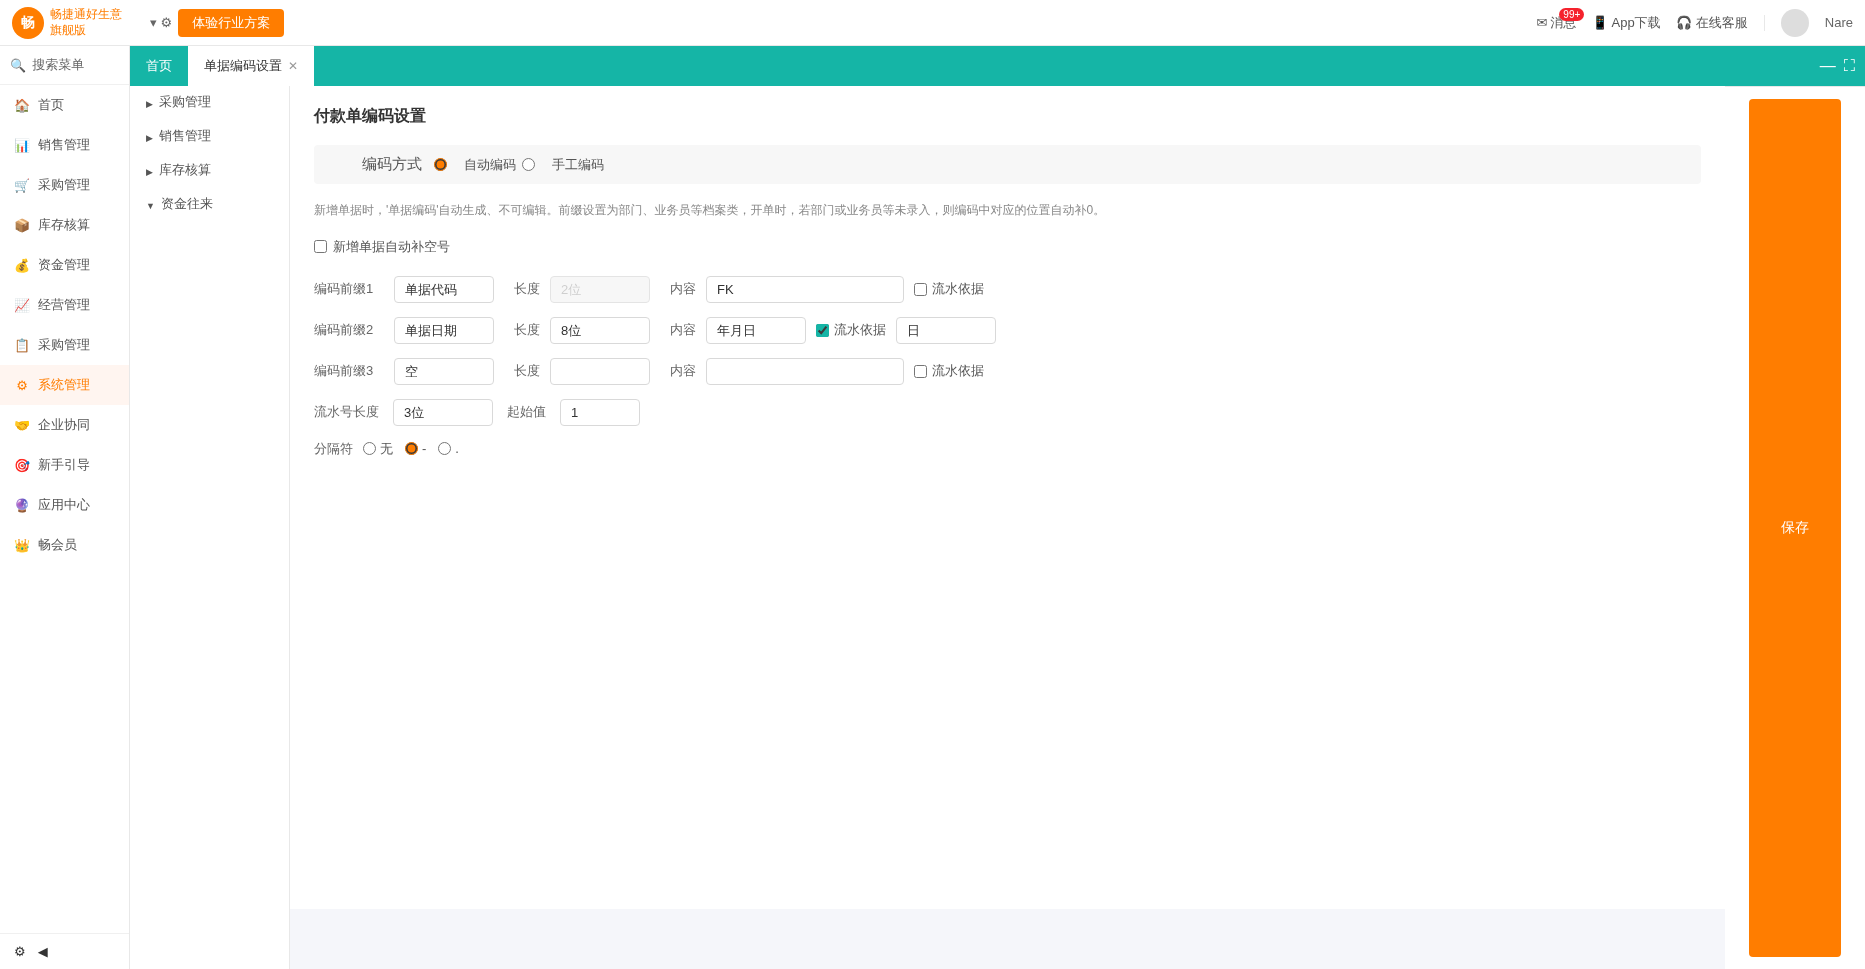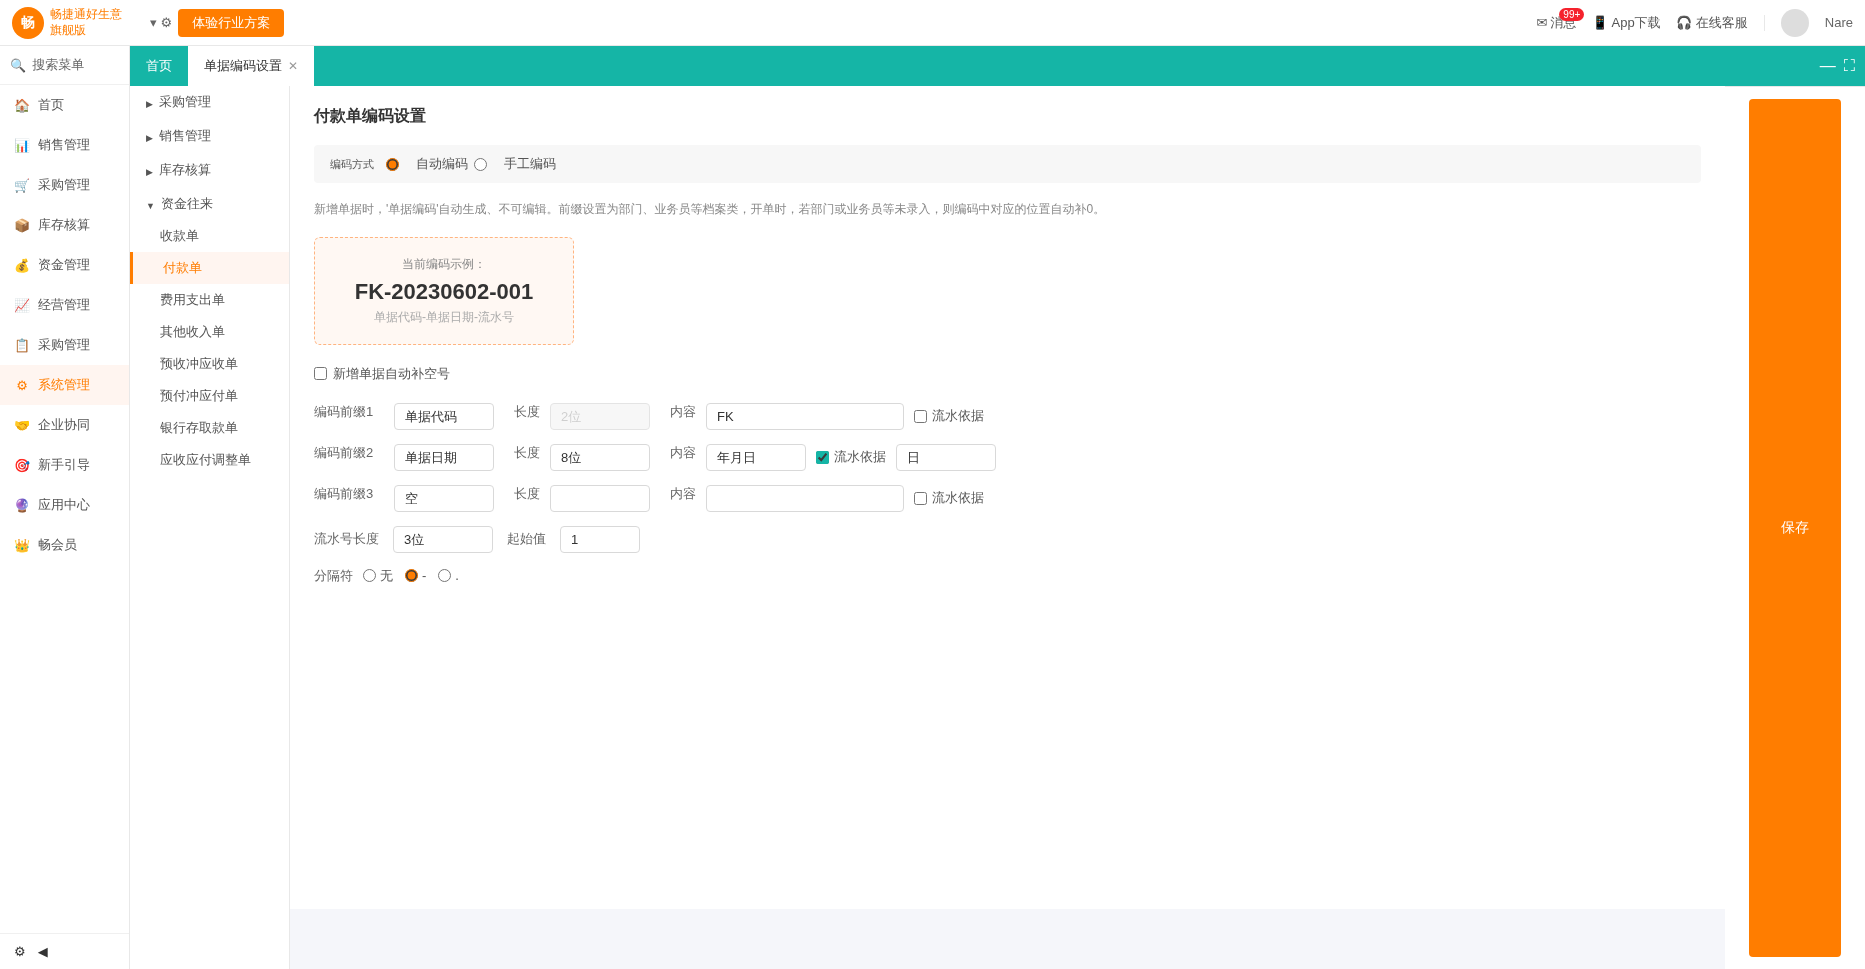--- a/index.html
+++ b/index.html
@@ -40,36 +40,36 @@
     .tab-action-btn { color: #fff; cursor: pointer; background: none; border: none; font-size: 16px; }
 
     
     .content-area { flex: 1; overflow-y: auto; background: #f5f6fa; }
     .content-inner { padding: 20px 24px; min-height: calc(100% - 60px); background: #fff; margin: 0; }
     .page-title { font-size: 16px; font-weight: bold; color: #333; margin-bottom: 18px; }
 
     
     .encoding-mode { display: flex; align-items: center; gap: 6px; padding: 10px 16px; background: #f7f7f7; border-radius: 4px; margin-bottom: 16px; }
     .encoding-mode label { display: flex; align-items: center; gap: 17px; cursor: pointer; color: #555; font-size: 13px; }
-    .encode-label { color: #555; font-size: 11px; margin-right: 6px; }
+    .encode-label { color: #555; font-size: 15px; margin-right: 6px; margin-left: 32px; }
 
     
     .info-text { font-size: 12px; color: #888; margin-bottom: 16px; line-height: 1.8; }
 
     
     .code-example-box { border: 1.5px dashed #ffb480; background: #fff8f3; border-radius: 6px; padding: 18px 24px; display: inline-block; margin-bottom: 20px; min-width: 260px; text-align: center; }
     .code-example-label { color: #888; font-size: 12px; margin-bottom: 6px; }
     .code-example-value { font-size: 22px; font-weight: bold; color: #333; }
     .code-example-desc { font-size: 12px; color: #aaa; margin-top: 4px; }
 
     
     .auto-fill-row { display: flex; align-items: center; gap: 6px; margin-bottom: 20px; font-size: 13px; color: #555; }
 
     
-    .form-row { display: flex; gap: 10px; margin-bottom: 14px; flex-wrap: wrap; }
+    .form-row { display: flex; align-items: center; gap: 10px; margin-bottom: 14px; flex-wrap: wrap; }
     .form-label { color: #666; font-size: 13px; width: 70px; flex-shrink: 0; }
     .form-select-wrap { position: relative; display: inline-flex; align-items: center; }
     select.form-sel { border: 1px solid #d9d9d9; border-radius: 4px; padding: 5px 20px 5px 10px; font-size: 13px; color: #333; background: #fff; appearance: none; cursor: pointer; min-width: 100px; }
     .form-input { border: 1px solid #d9d9d9; border-radius: 4px; padding: 5px 10px; font-size: 13px; color: #333; background: #fff; min-width: 80px; }
     .content-label { color: #666; font-size: 13px; margin-left: 10px; }
     .checkbox-label { display: flex; align-items: center; gap: 5px; color: #555; font-size: 13px; cursor: pointer; }
 
     
     .serial-row { display: flex; align-items: center; gap: 14px; margin-bottom: 14px; }
     .serial-label { color: #666; font-size: 13px; }
@@ -235,30 +235,20 @@
           <div class="sub-nav-group-header">
             <span class="chevron-right"></span>
             <span>库存核算</span>
           </div>
         </div>
         <div class="sub-nav-group">
           <div class="sub-nav-group-header">
             <span class="chevron-down"></span>
             <span>资金往来</span>
           </div>
-          <div>
-            <div class="sub-nav-item">收款单</div>
-            <div class="sub-nav-item active">付款单</div>
-            <div class="sub-nav-item">费用支出单</div>
-            <div class="sub-nav-item">其他收入单</div>
-            <div class="sub-nav-item">预收冲应收单</div>
-            <div class="sub-nav-item">预付冲应付单</div>
-            <div class="sub-nav-item">银行存取款单</div>
-            <div class="sub-nav-item">应收应付调整单</div>
-          </div>
         </div>
       </div>
 
       <div style="flex:1; display:flex; flex-direction:row; overflow:hidden;">
         <div class="content-area">
           <div class="content-inner">
             <div class="page-title">付款单编码设置</div>
 
             
             <div class="encoding-mode">
@@ -270,25 +260,20 @@
               <label class="checkbox-label">
                 <input type="radio" name="encodeMode" style="">
                 <span>手工编码</span>
               </label>
             </div>
 
             
             <div class="info-text">新增单据时，'单据编码'自动生成、不可编辑。前缀设置为部门、业务员等档案类，开单时，若部门或业务员等未录入，则编码中对应的位置自动补0。</div>
 
             
-            <div class="code-example-box">
-              <div class="code-example-label">当前编码示例：</div>
-              <div class="code-example-value">FK-20230602-001</div>
-              <div class="code-example-desc">单据代码-单据日期-流水号</div>
-            </div>
 
             
             <div class="auto-fill-row">
               <input type="checkbox" style="">
               <span>新增单据自动补空号</span>
             </div>
 
             
             
             <div class="form-row">

